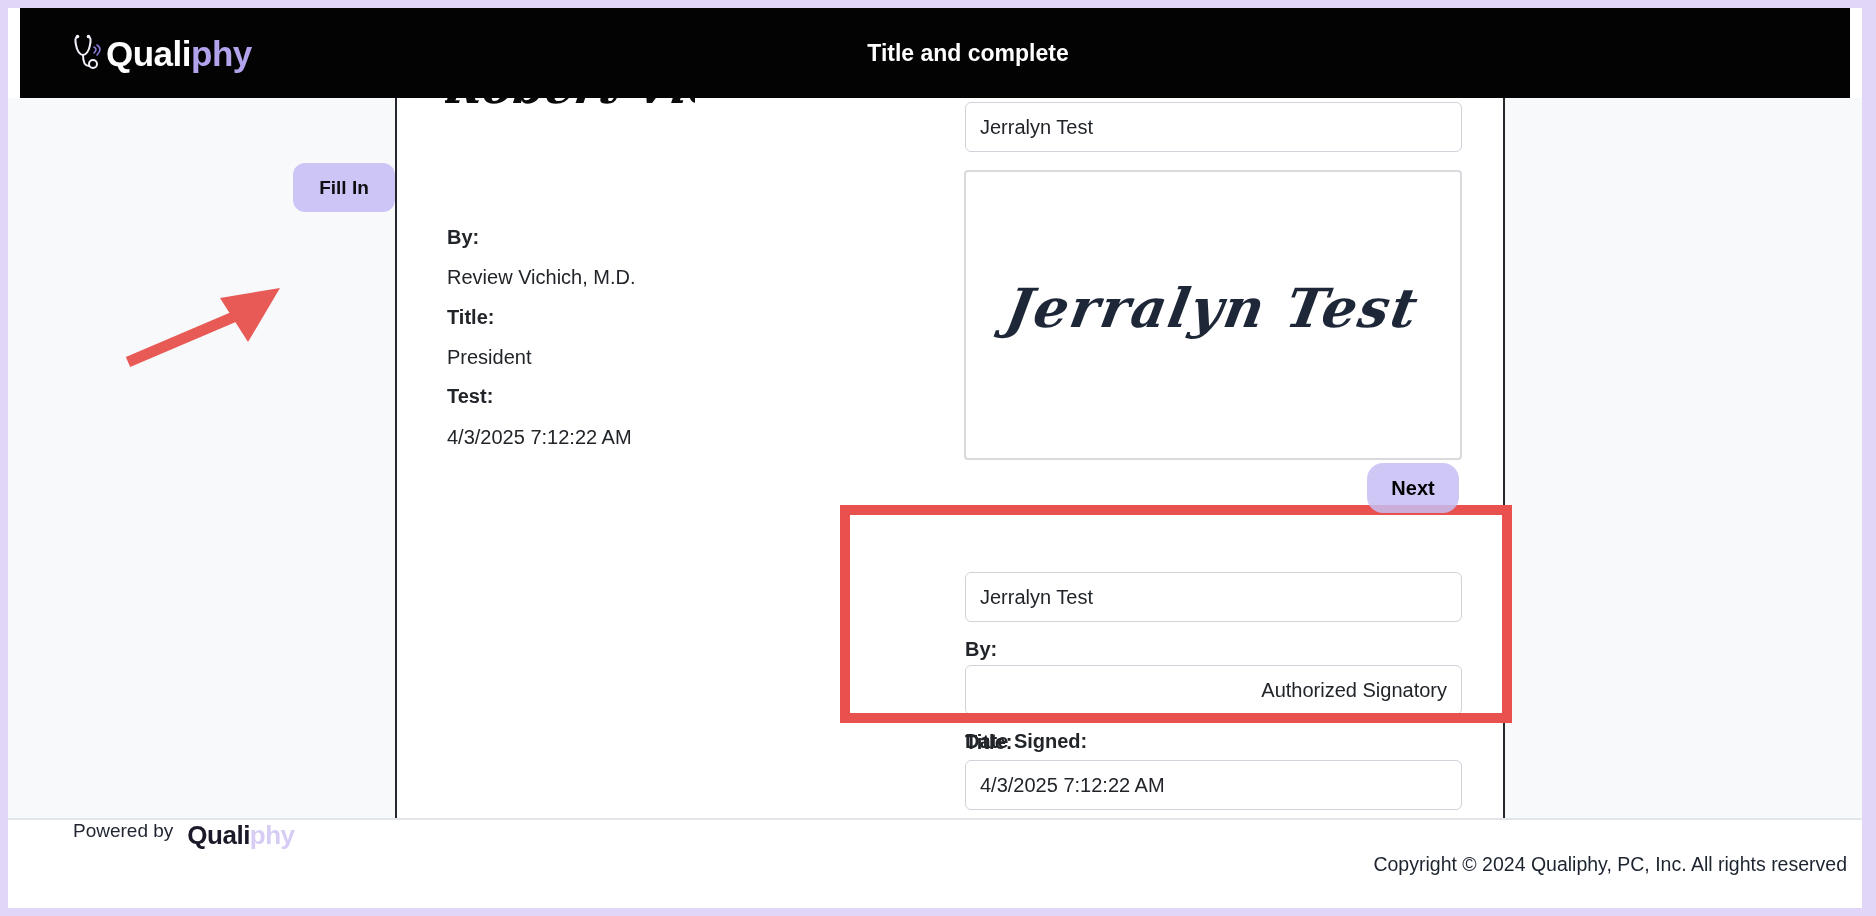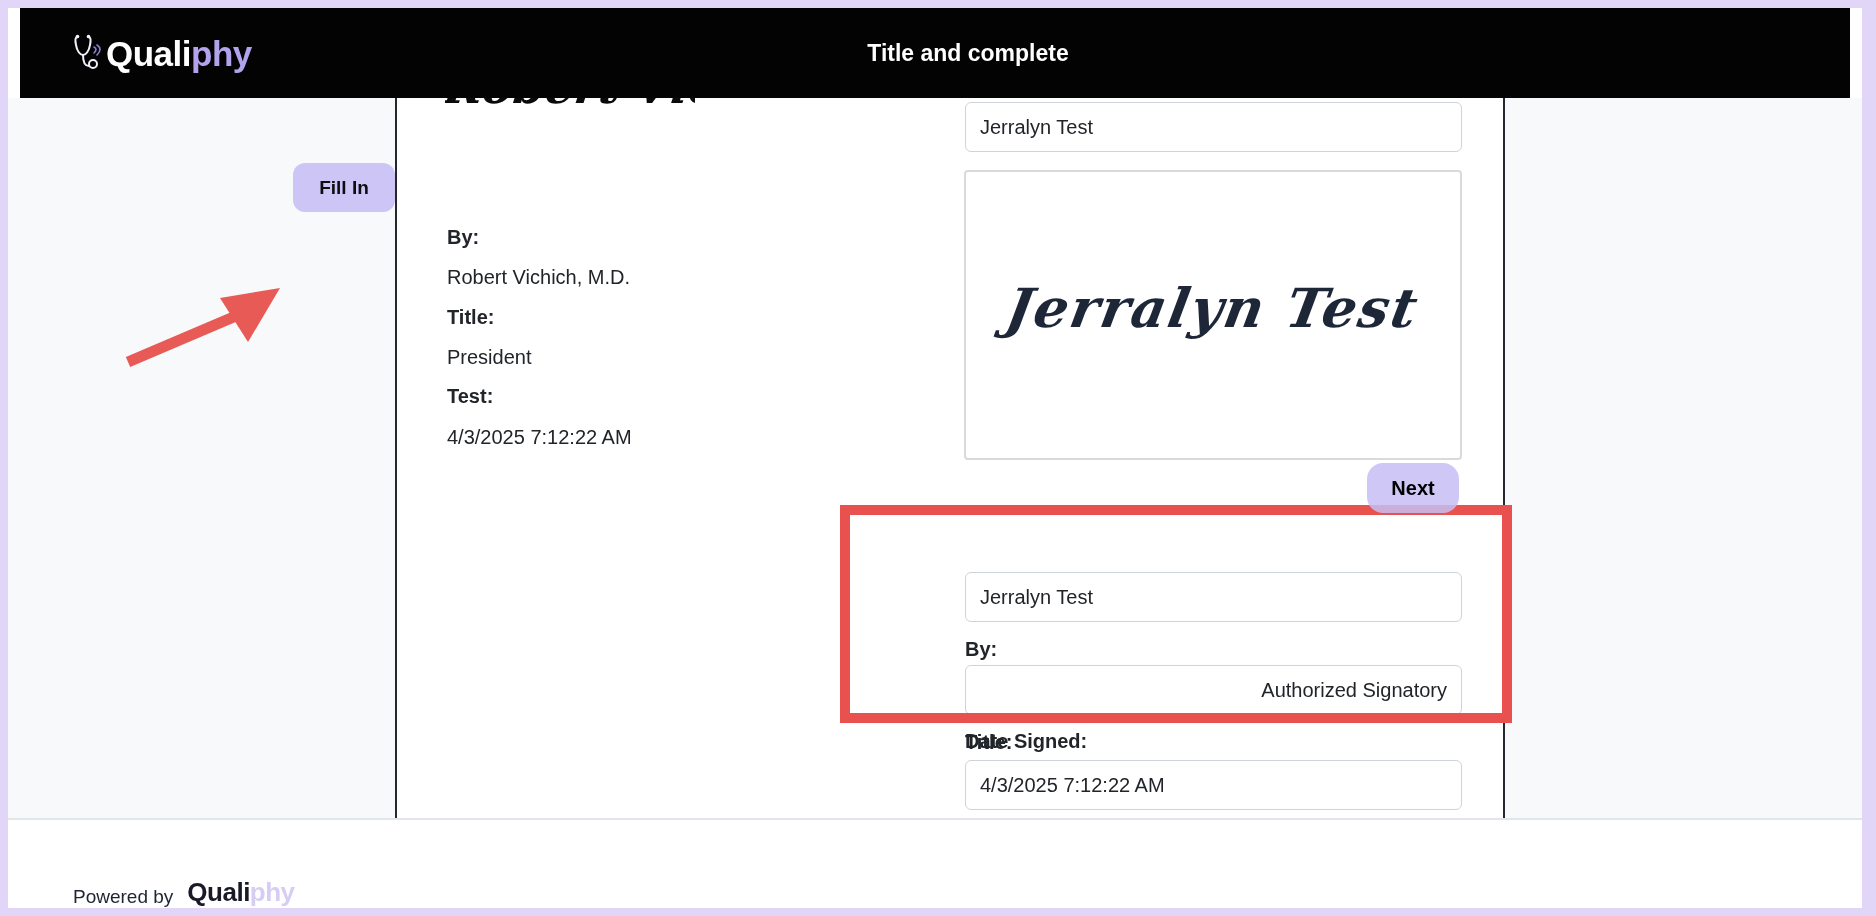--- a/index.html
+++ b/index.html
@@ -88,21 +88,21 @@
   }
   #red-rect {
     position:absolute; left:443px; top:407px; width:672px; height:218px;
     border:10px solid #e8514e; z-index:4; pointer-events:none;
   }
   
   #footer {
     position:absolute; left:0; right:0; bottom:0; height:90px;
     background:#ffffff; border-top:2px solid #e2e5e9;
   }
-  #powered-wrap { position:absolute; left:65px; top:0; height:88px; display:flex; align-items:flex-end; }
+  #powered-wrap { position:absolute; left:65px; top:0; height:88px; display:flex; align-items:flex-start; }
   #powered-label { font-size:19px; color:#1f2430; margin-right:14px; }
   #footer-logo { font-size:26px; font-weight:bold; letter-spacing:-0.5px; }
   #footer-logo .brand-a { color:#191927; }
   #footer-logo .brand-b { color:#d6ccf4; }
   #copyright {
     position:absolute; right:15px; top:0; height:88px; display:flex; align-items:center;
     font-size:19.5px; color:#1c2430;
   }
 </style>
 </head>
@@ -135,21 +135,21 @@
 
       <button id="fill-in-btn">Fill In</button>
 
       <div id="document">
 
         <div id="scribble-clip">
           <span class="scribble-text">Robert Vichich</span>
         </div>
 
         <div class="doc-line lbl" style="top:128px">By:</div>
-        <div class="doc-line" style="top:168px">Robert Vichich, M.D.</div>
+        <div class="doc-line" style="top:168px">Review Vichich, M.D.</div>
         <div class="doc-line lbl" style="top:208px">Title:</div>
         <div class="doc-line" style="top:248px">President</div>
         <div class="doc-line lbl" style="top:287px">Test:</div>
         <div class="doc-line" style="top:328px">4/3/2025 7:12:22 AM</div>
 
         <input class="fld" style="top: 4px;" type="text" value="Jerralyn Test">
 
         <div id="signature-box">
           <span id="signature-text">Jerralyn Test</span>
         </div>
@@ -167,16 +167,17 @@
         <div class="r-lbl" style="top:632px" id="date-signed-label">Date Signed:</div>
         <input class="fld" style="top: 662px;" type="text" value="4/3/2025 7:12:22 AM">
       </div>
     </div>
 
     <div id="footer">
       <div id="powered-wrap">
         <span id="powered-label">Powered by</span>
         <span id="footer-logo"><span class="brand-a">Quali</span><span class="brand-b">phy</span></span>
       </div>
+      <div id="copyright">Copyright © 2024 Qualiphy, PC, Inc. All rights reserved</div>
     </div>
 
   </div>
 </div>
 
 </body></html>

